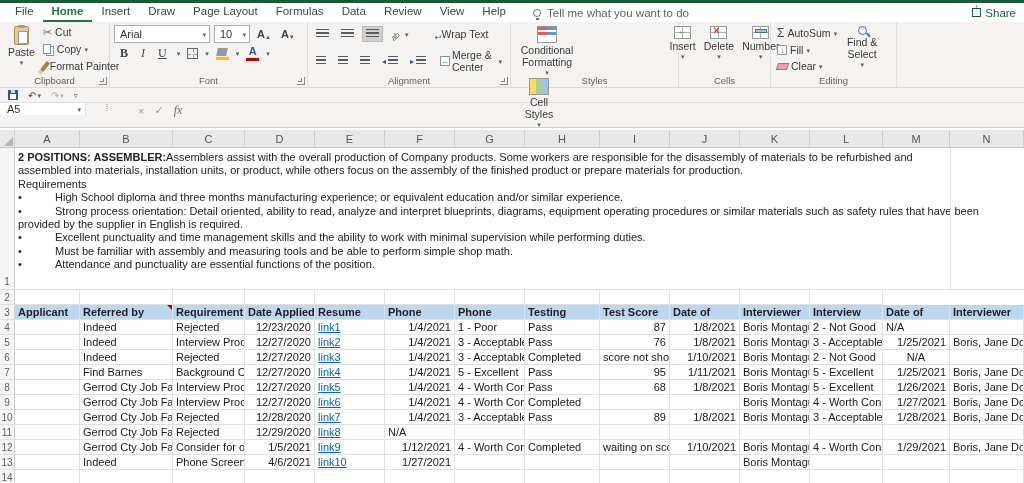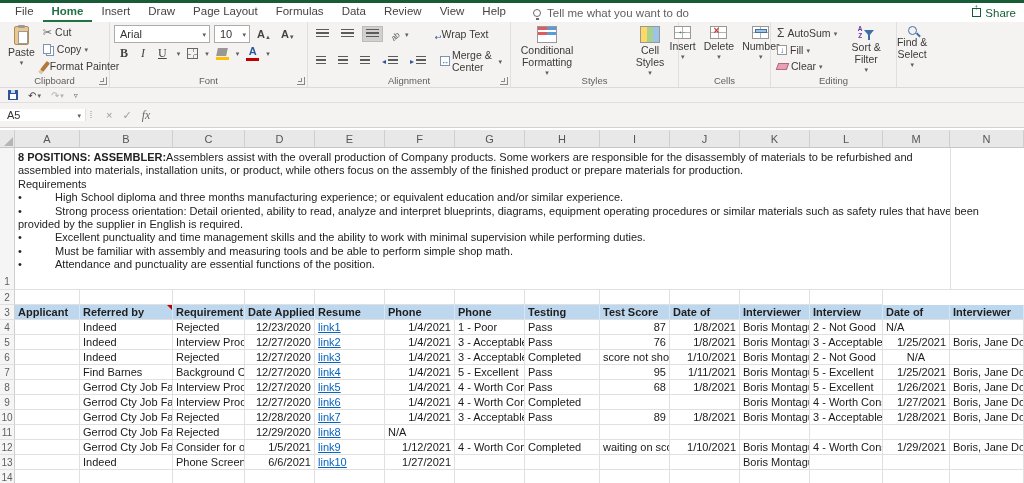--- a/index.html
+++ b/index.html
@@ -132,21 +132,21 @@
   
   .qat { height:15px; background:#f4f3f2; border-bottom:1px solid #e1dfdd; display:flex;
     align-items:center; gap:10px; padding-left:8px; font-size:10px; color:#444; }
   .icon-save { width:10px; height:10px; background:#2b579a; position:relative; }
   .icon-save::after { content:""; position:absolute; left:2px; top:4px; width:6px; height:5px; background:#fff; }
   .icon-save::before { content:""; position:absolute; left:3px; top:0; width:4px; height:3px; background:#cfd8e8; }
   .undo { color:#444; } .redo { color:#b3b1af; }
   .qbtn { display:flex; align-items:center; gap:1px; }
 
   
-  .fbar { height:25px; background:#f4f3f2; border-bottom:1px solid #d4d2d0; display:flex; align-items:center; }
+  .fbar { height:25px; background:#f4f3f2; border-bottom:1px solid #d4d2d0; display:flex; align-items:flex-start;gap:16px; }
   .namebox { width:86px; background:#fff; border-right:1px solid #e0e0e0; display:flex; align-items:center;
     font-size:11px; color:#333; padding-left:7px; }
   .namebox .caret { margin-left:auto; margin-right:4px; }
   .fhandle { width:10px; display:flex; align-items:center; justify-content:center; color:#8a8886; font-size:9px; }
   .fbtns { display:flex; align-items:center; gap:10px; padding:0 10px; color:#9b9b9b; font-size:11px; }
   .fx { font-style:italic; font-family:"Liberation Serif", serif; color:#6a6a6a; font-size:12px; }
   .finput { flex:1; background:#fff; border-left:1px solid #e0e0e0; }
 
   
   .colheads { height:18px; display:grid; background:#e8e8e8; border-bottom:1px solid #c6c6c6;
@@ -322,21 +322,21 @@
           <span>Merge &amp; Center</span>
           <span class="caret">▾</span>
         </span>
       </div>
     </div>
     <div class="glabel">Alignment</div>
     <div class="dlg"></div>
   </div>
 
 
-  <div class="rgroup" style="width:168px; justify-content:space-between;">
+  <div class="rgroup" style="width:168px; justify-content:space-between;flex-direction:column;">
     <div class="bigbtn">
       <span class="icon-cf"></span>
       <span style="width:56px; white-space:normal;">Conditional Formatting</span>
       <span class="caret">▾</span>
     </div>
     <div class="bigbtn">
       <span class="icon-cs"></span>
       <span style="width:40px; white-space:normal;">Cell Styles</span>
       <span class="caret">▾</span>
     </div>
@@ -378,28 +378,20 @@
       <div class="smallbtn">
         <span class="icon-filldn">↓</span>
         <span>Fill</span>
         <span class="caret">▾</span>
       </div>
       <div class="smallbtn">
         <span class="icon-clear"></span>
         <span>Clear</span>
         <span class="caret">▾</span>
       </div>
-    </div>
-    <div class="bigbtn" style="margin-left:4px;">
-      <span class="hrow" style="gap:2px;">
-        <span class="az">A<br>Z</span>
-          <span class="funnel"></span>
-      </span>
-      <span style="width:38px; white-space:normal;">Sort &amp; Filter</span>
-      <span class="caret">▾</span>
     </div>
     <div class="bigbtn">
       <span class="icon-mag"></span>
       <span style="width:38px; white-space:normal;">Find &amp; Select</span>
       <span class="caret">▾</span>
     </div>
     <div class="glabel">Editing</div>
   </div>
 
   <div style="flex:1;"></div>
@@ -451,21 +443,21 @@
     <div class="chead">M</div>
     <div class="chead">N</div>
   </div>
 
 <div class="sheet">
     <div class="grow" style="grid-template-columns: 15px 65px 93px 72px 70px 70px 70px 70px 75px 70px 70px 70px 73px 67px 74px; height: 142px;">
       <div class="gutter bottom">1</div>
       <div class="r1cell" style="grid-column: 2 / 16;">
         <div class="nline" style="left: 935px;"></div>
         <div class="jline">
-          <b>8 POSITIONS: ASSEMBLER:</b>
+          <b>2 POSITIONS: ASSEMBLER:</b>
           <span> Assemblers assist with the overall production of Company products. Some workers are responsible for the disassembly of materials to be refurbished and</span>
         </div>
         <div class="jline">
           <span>assembled into materials, installation units, or product, while others focus on the assembly of the finished product or prepare materials for production.</span>
         </div>
         <div class="jline">
           <span>Requirements</span>
         </div>
         <div class="jline">
           <span class="bullet">•</span>
@@ -675,21 +667,21 @@
       <div class="cell left">Boris Montague</div>
       <div class="cell left">4 - Worth Consid</div>
       <div class="cell right">1/29/2021</div>
       <div class="cell left">Boris, Jane Dobs</div>
     </div>
     <div class="grow" style="grid-template-columns: 15px 65px 93px 72px 70px 70px 70px 70px 75px 70px 70px 70px 73px 67px 74px; height: 15px;">
       <div class="gutter">13</div>
       <div class="cell left"></div>
       <div class="cell left">Indeed</div>
       <div class="cell left">Phone Screening</div>
-      <div class="cell right">6/6/2021</div>
+      <div class="cell right">4/6/2021</div>
       <div class="cell left"><span class="link">link10</span></div>
       <div class="cell right">1/27/2021</div>
       <div class="cell left"></div>
       <div class="cell left"></div>
       <div class="cell right"></div>
       <div class="cell right"></div>
       <div class="cell left">Boris Montague</div>
       <div class="cell left"></div>
       <div class="cell right"></div>
       <div class="cell left"></div>

